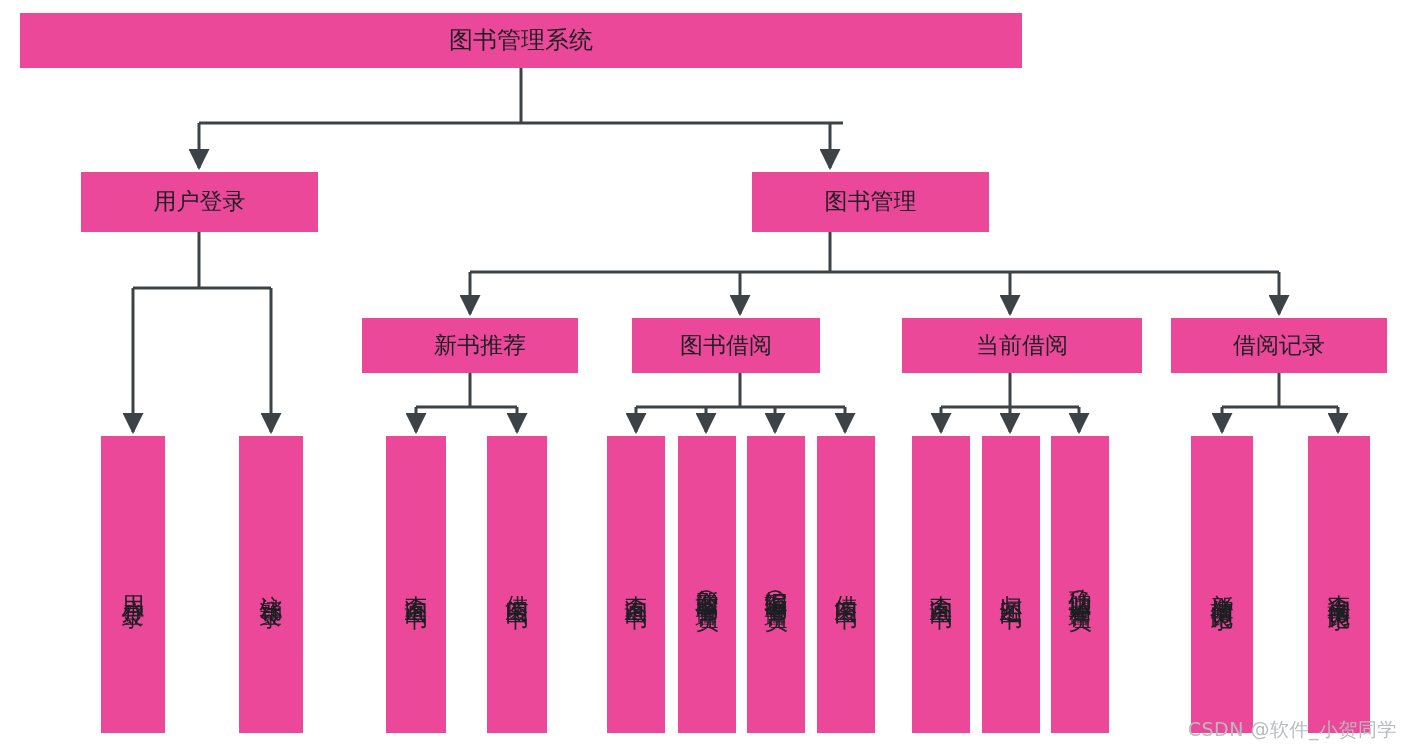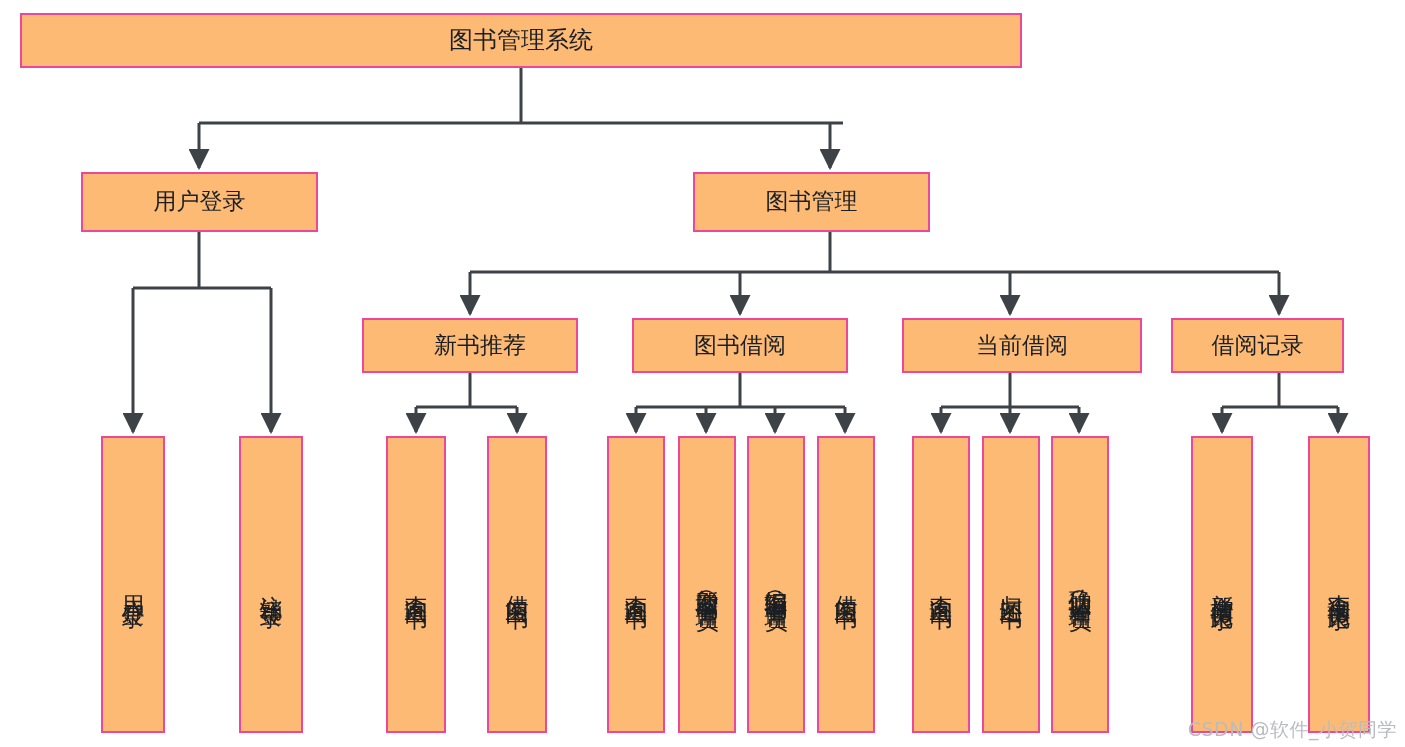--- a/index.html
+++ b/index.html
@@ -21,22 +21,22 @@
   #diagram-svg {
     position: absolute;
     left: 0;
     top: 0;
     width: 1405px;
     height: 747px;
   }
   .node {
     position: absolute;
     box-sizing: border-box;
-    background: #fdba74;
-    border: 2px solid #ec4899;
+    background: #ec4899;
+    border: 4px solid #ec4899;
     display: flex;
     align-items: center;
     justify-content: center;
     overflow: hidden;
     font-family: Liberation Serif, serif;
   }
   .node-label {
     color: #1b1f23;
     text-align: center;
     line-height: 1.12;
@@ -133,34 +133,34 @@
     </g>
   </svg>
 
   <div class="node root" style="left:20px; top:13px; width:1002px; height:55px;">
     <span class="node-label">图书管理系统</span>
   </div>
 
   <div class="node level2" style="left:81px; top:172px; width:237px; height:60px;">
     <span class="node-label">用户登录</span>
   </div>
-  <div class="node level2" style="left:693px; top:172px; width:237px; height:60px;">
+  <div class="node level2" style="left:752px; top:172px; width:237px; height:60px;">
     <span class="node-label">图书管理</span>
   </div>
 
   <div class="node level3" style="left:362px; top:318px; width:216px; height:55px;padding-left:20px;">
     <span class="node-label">新书推荐</span>
   </div>
-  <div class="node level3" style="left:632px; top:318px; width:216px; height:55px;">
+  <div class="node level3" style="left:632px; top:318px; width:188px; height:55px;">
     <span class="node-label">图书借阅</span>
   </div>
   <div class="node level3" style="left:902px; top:318px; width:240px; height:55px;">
     <span class="node-label">当前借阅</span>
   </div>
-  <div class="node level3" style="left:1171px; top:318px; width:173px; height:55px;">
+  <div class="node level3" style="left:1171px; top:318px; width:216px; height:55px;">
     <span class="node-label">借阅记录</span>
   </div>
 
   <div class="node leaf" style="left:101px; top:436px; width:64px; height:297px;">
     <span class="node-label">用户登录</span>
   </div>
   <div class="node leaf" style="left:239px; top:436px; width:64px; height:297px;">
     <span class="node-label">注销登录</span>
   </div>
 

